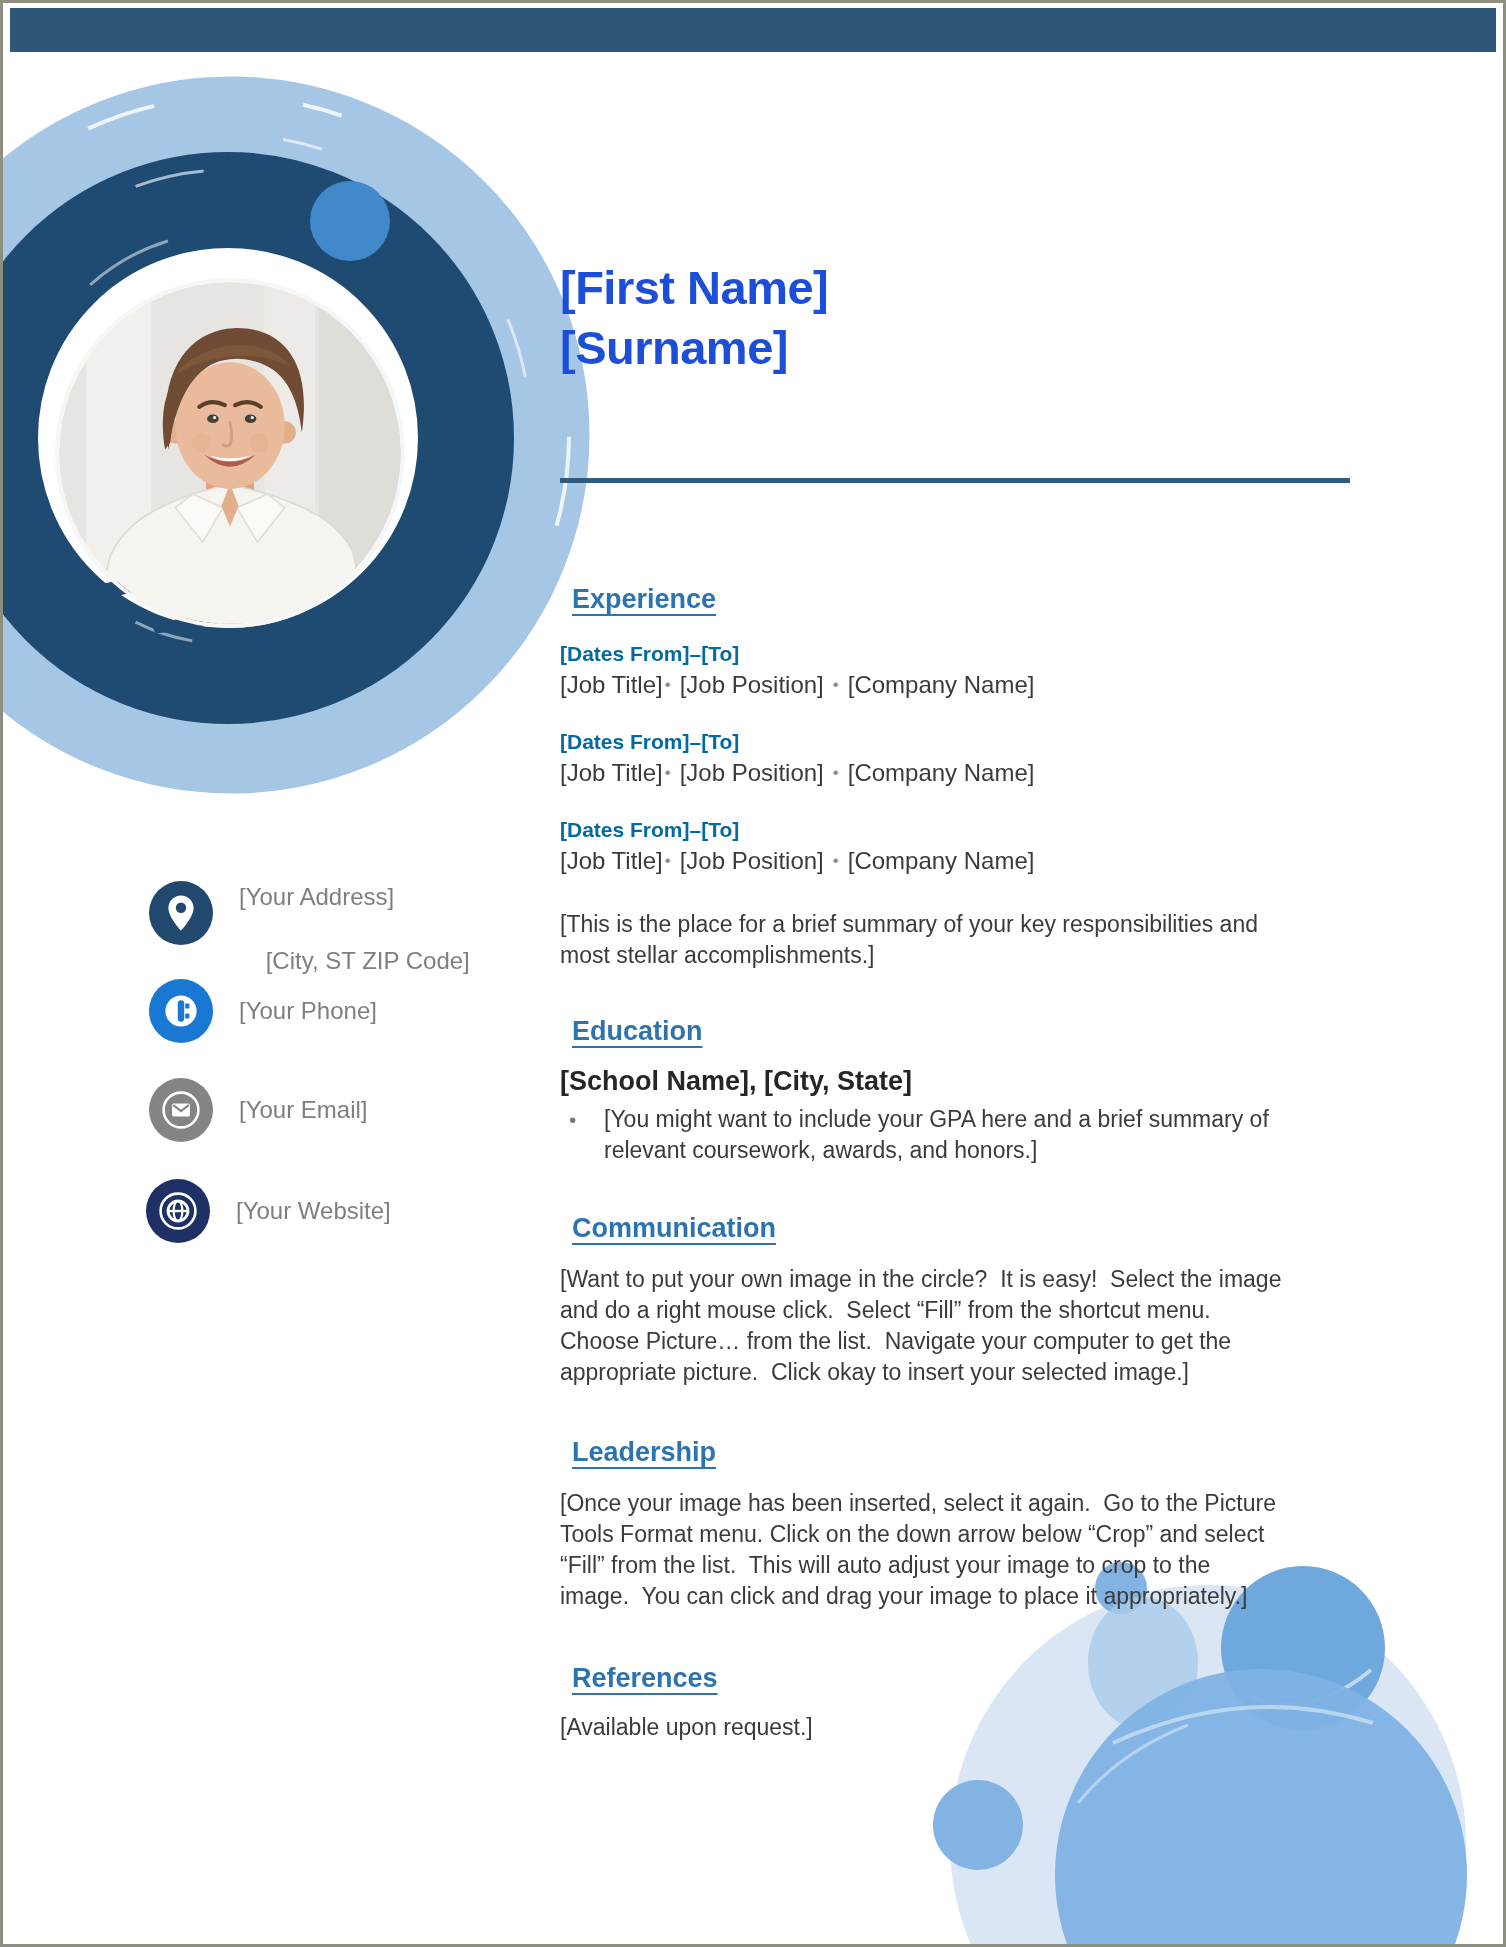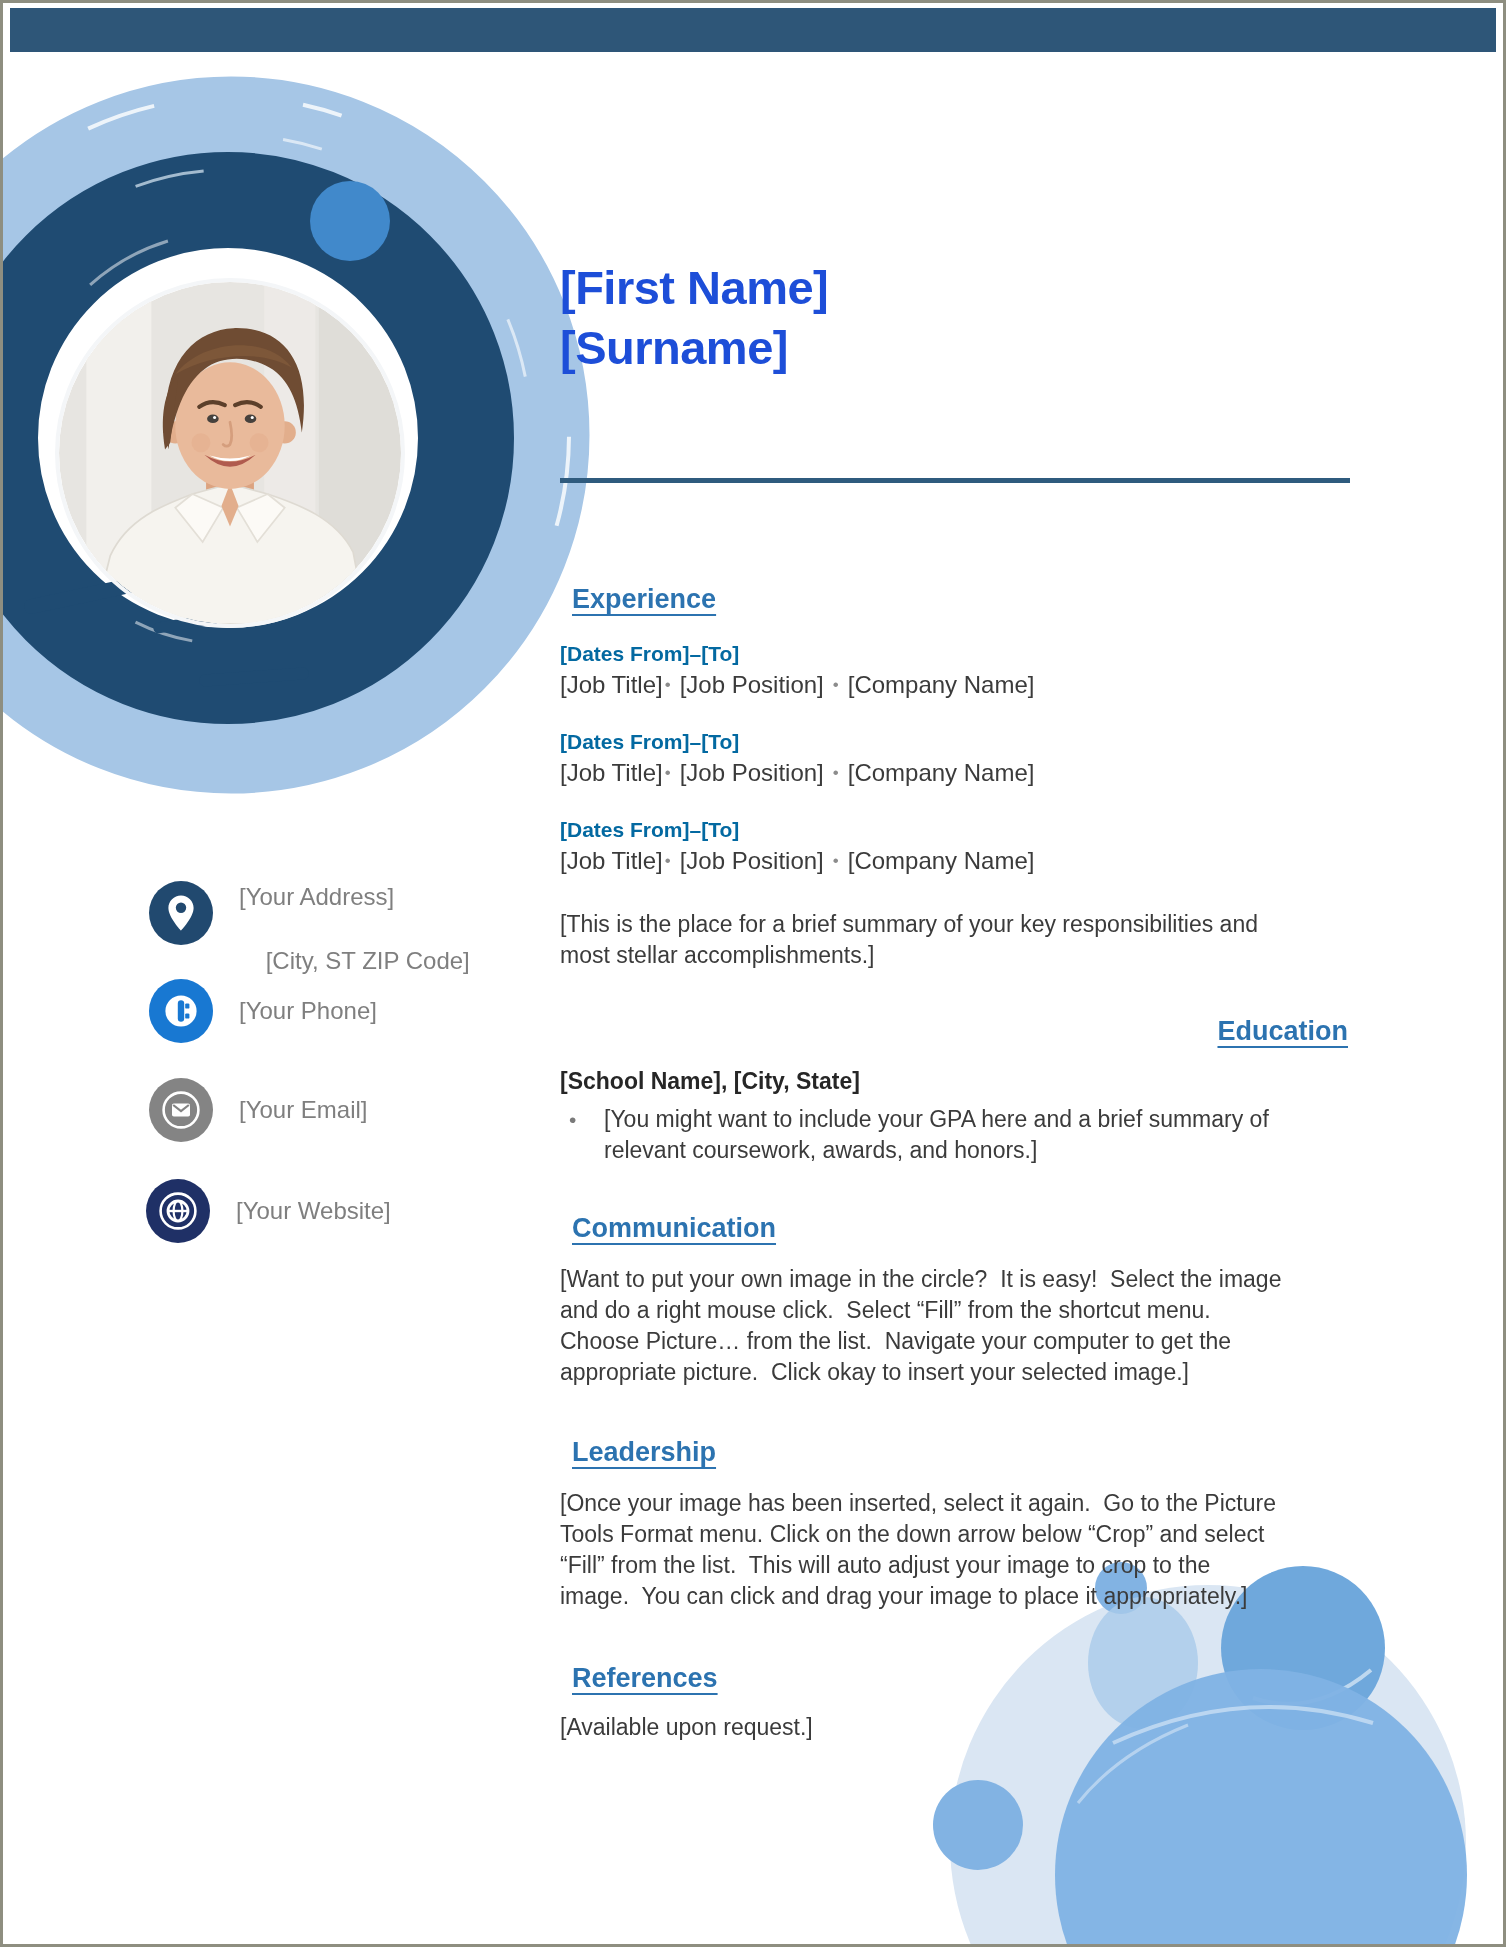--- a/index.html
+++ b/index.html
@@ -60,40 +60,40 @@
   }
   h1.name span { display:block; }
   .name-rule { margin-top:100px; width:790px; height:5px; background:#2f5b7e; }
 
   h2.sec {
     margin:12px; font-size:27px; line-height:32px; font-weight:bold;
     color:#2c73b0;
     text-decoration:underline; text-decoration-thickness:2px; text-underline-offset:6px;
   }
   h2.m-exp  { margin-top:100px; }
-  h2.m-edu  { margin-top:44px;text-align:right; }
+  h2.m-edu  { margin-top:44px; }
   h2.m-comm { margin-top:46px; }
   h2.m-lead { margin-top:48px; }
   h2.m-ref  { margin-top:50px; }
 
   .entry { margin-top:26px; }
   .dates { font-size:21px; line-height:26px; font-weight:bold; color:#0369a1; }
   .job-line { margin-top:3px; font-size:24px; line-height:30px; color:#3b3b3b; }
   .jsep { color:#8c8c8c; font-size:17px; position:relative; top:-3px; }
   .jsep.s1 { margin:0 9px 0 2px; }
   .jsep.s2 { margin:0 9px; }
 
   .body {
     margin:20px 0 0 0; font-size:23px; line-height:31px; color:#3b3b3b;
     white-space:pre-wrap;
   }
   .body.summary { margin-top:30px; }
   .body.refs { margin-top:18px; }
 
-  .school { margin-top:20px; font-size:23px; line-height:29px; font-weight:bold; color:#262626; }
+  .school { margin-top:20px; font-size:27px; line-height:29px; font-weight:bold; color:#262626; }
   .li { margin-top:8px; display:flex; }
   .li-bullet { flex:0 0 44px; padding-left:9px; color:#7a7a7a; font-size:21px; line-height:31px; }
   .li-text { font-size:23px; line-height:31px; color:#3b3b3b; white-space:pre-wrap; }
 </style>
 </head>
 <body>
 
 <div class="page">
 
   <div class="topbar"></div>

